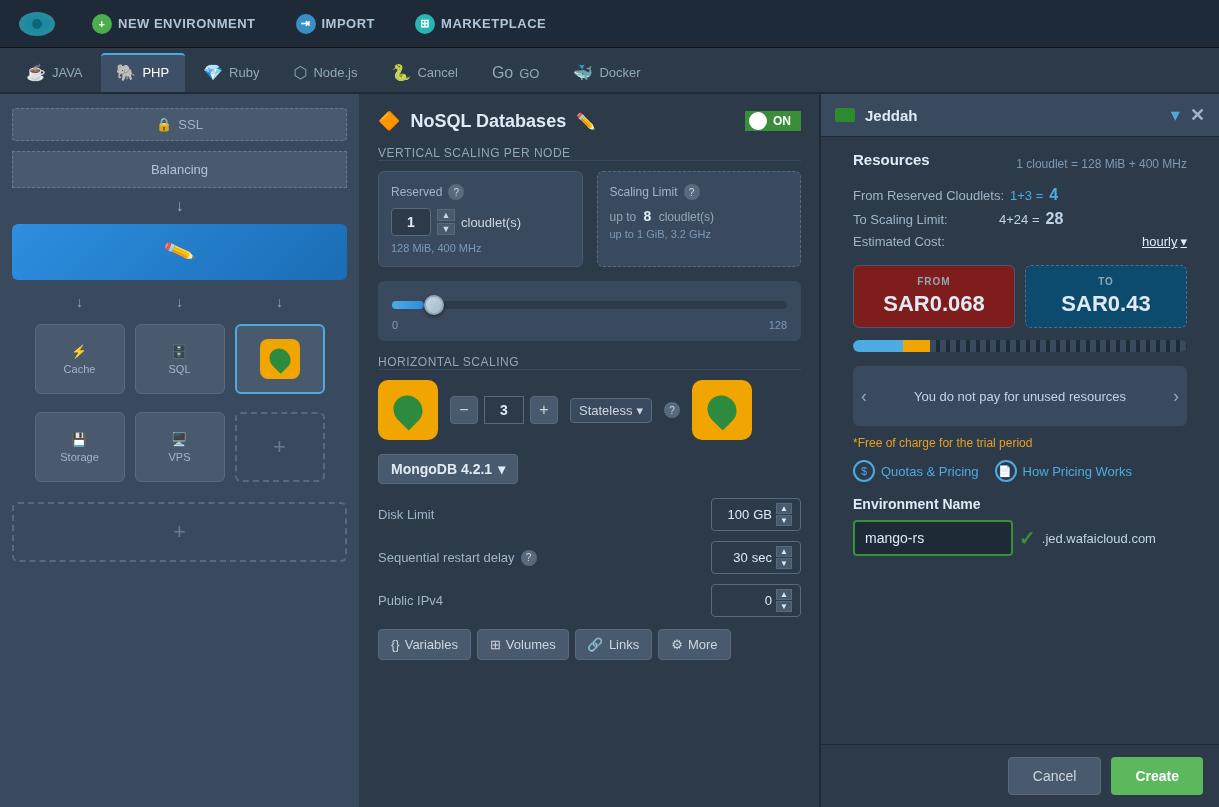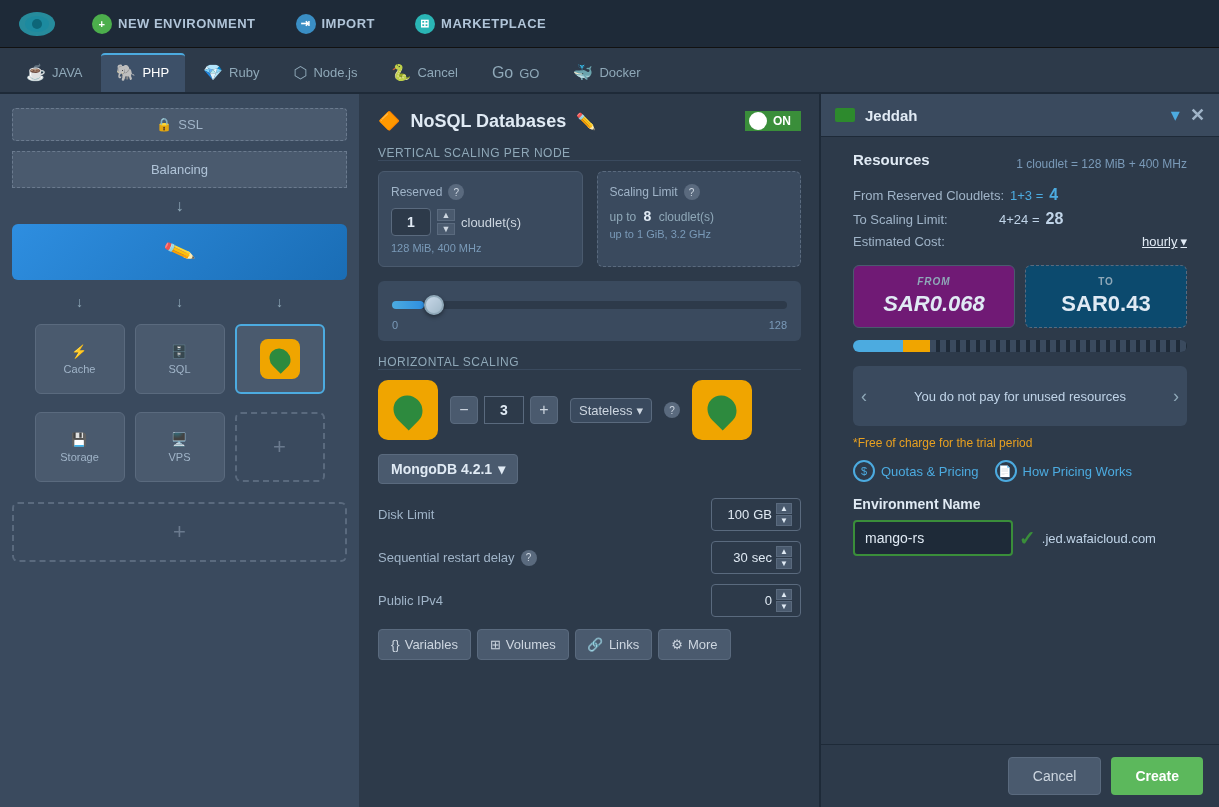--- a/index.html
+++ b/index.html
@@ -122,21 +122,21 @@
 
     .cost-row { display: flex; align-items: baseline; gap: 6px; margin-bottom: 6px; font-size: 13px; color: #a0b4c8; }
     .cost-label { min-width: 140px; }
 
     .estimated-row { display: flex; align-items: center; gap: 6px; margin-bottom: 12px; font-size: 13px; color: #a0b4c8; }
     .hourly-link { color: #e0eaf4; text-decoration: underline; cursor: pointer; font-weight: 500; display: flex; align-items: center; gap: 3px; }
 
     
     .cost-boxes { display: flex; gap: 10px; margin-bottom: 12px; }
     .cost-box { flex: 1; border-radius: 6px; padding: 10px 14px; text-align: center; }
-    .cost-box.from { background: #701a75; border: 1px solid #4a5a6e; font-style: italic; }
+    .cost-box.from { background: #7f1d1d; border: 1px solid #4a5a6e; }
     .cost-box.to { background: #0c4a6e; border: 1px dashed #5a6a7e; }
     .cost-box-label { font-size: 10px; font-weight: 700; color: #8fa8b8; text-transform: uppercase; letter-spacing: 1px; margin-bottom: 4px; }
     .cost-box-value { font-size: 22px; font-weight: 700; color: #e0eaf4; }
 
     
     .progress-bar { height: 12px; background: #1e2a38; border-radius: 6px; overflow: hidden; margin-bottom: 14px; display: flex; }
     .progress-fill-blue { width: 15%; background: #4cabe0; }
     .progress-fill-yellow { width: 8%; background: #f0a500; }
     .progress-dots { flex: 1; background: repeating-linear-gradient(90deg, #3a4a5e 0, #3a4a5e 6px, transparent 6px, transparent 10px); }
 

